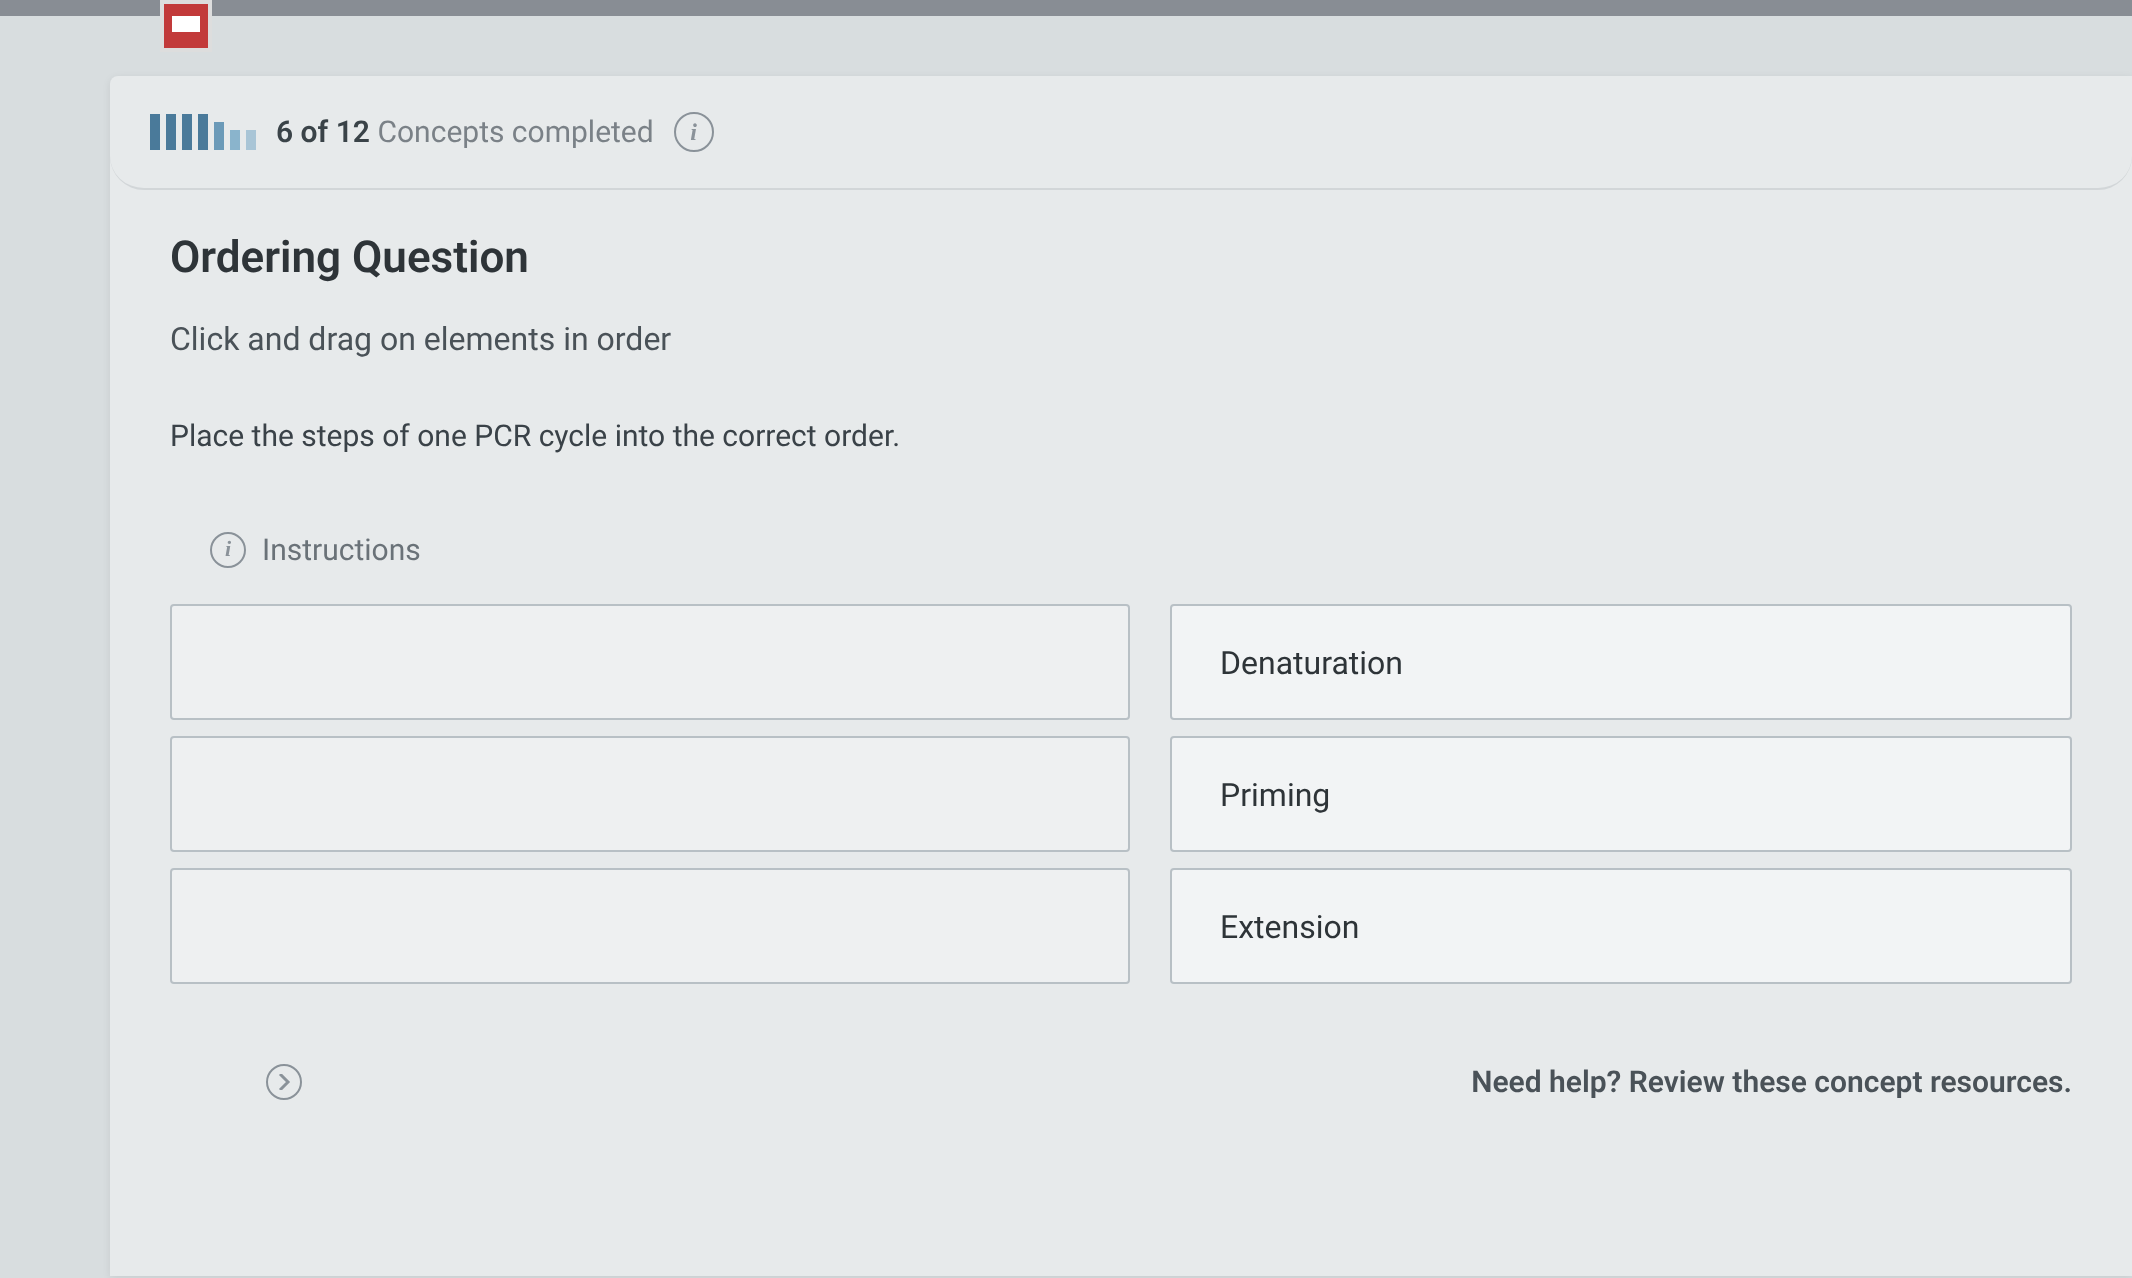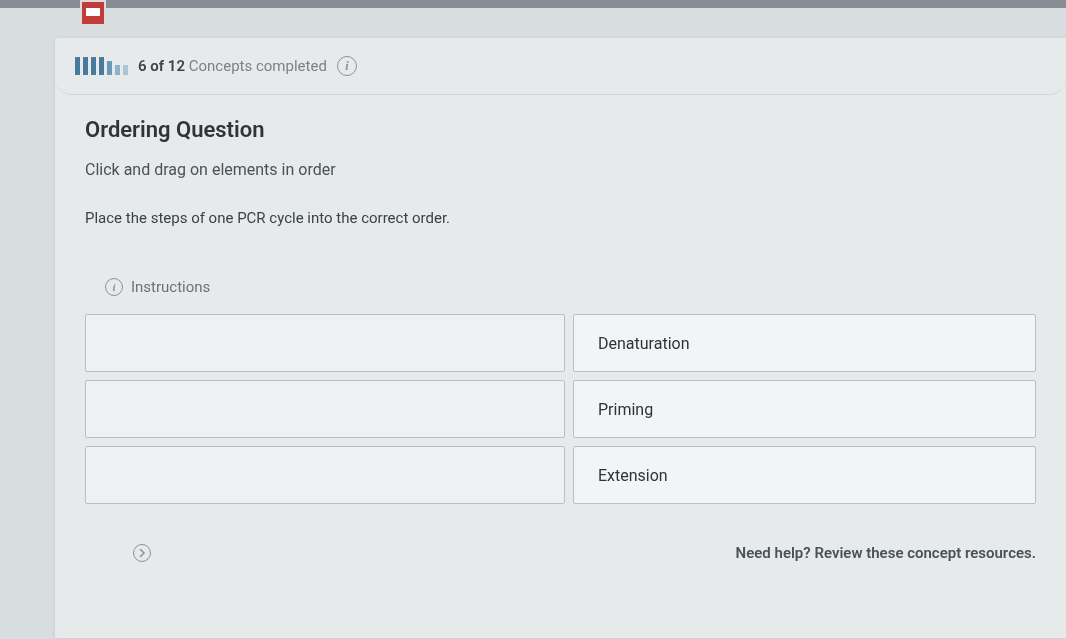--- a/index.html
+++ b/index.html
@@ -102,21 +102,21 @@
       margin-bottom: 18px;
     }
     .subtitle {
       font-size: 16px;
       color: #4a5258;
       margin-bottom: 30px;
     }
     .prompt {
       font-size: 15px;
       color: #3a4248;
-      margin-bottom: 49px;
+      margin-bottom: 36px;
     }
     .instructions-link {
       display: inline-flex;
       align-items: center;
       gap: 8px;
       color: #6a7278;
       font-size: 15px;
       cursor: pointer;
       margin-left: 20px;
       margin-bottom: 18px;
@@ -128,21 +128,21 @@
       border-color: #8a9299;
       color: #8a9299;
     }
     .ordering-area {
       display: flex;
       flex-direction: column;
       gap: 8px;
     }
     .row-pair {
       display: flex;
-      gap: 8px;
+      gap: 20px;
       align-items: flex-end;
     }
     .drop-slot {
       flex: 0 0 480px;
       min-height: 58px;
       border: 1px solid #b8c0c5;
       background: #eef0f1;
       border-radius: 2px;
     }
     .answer-card {

